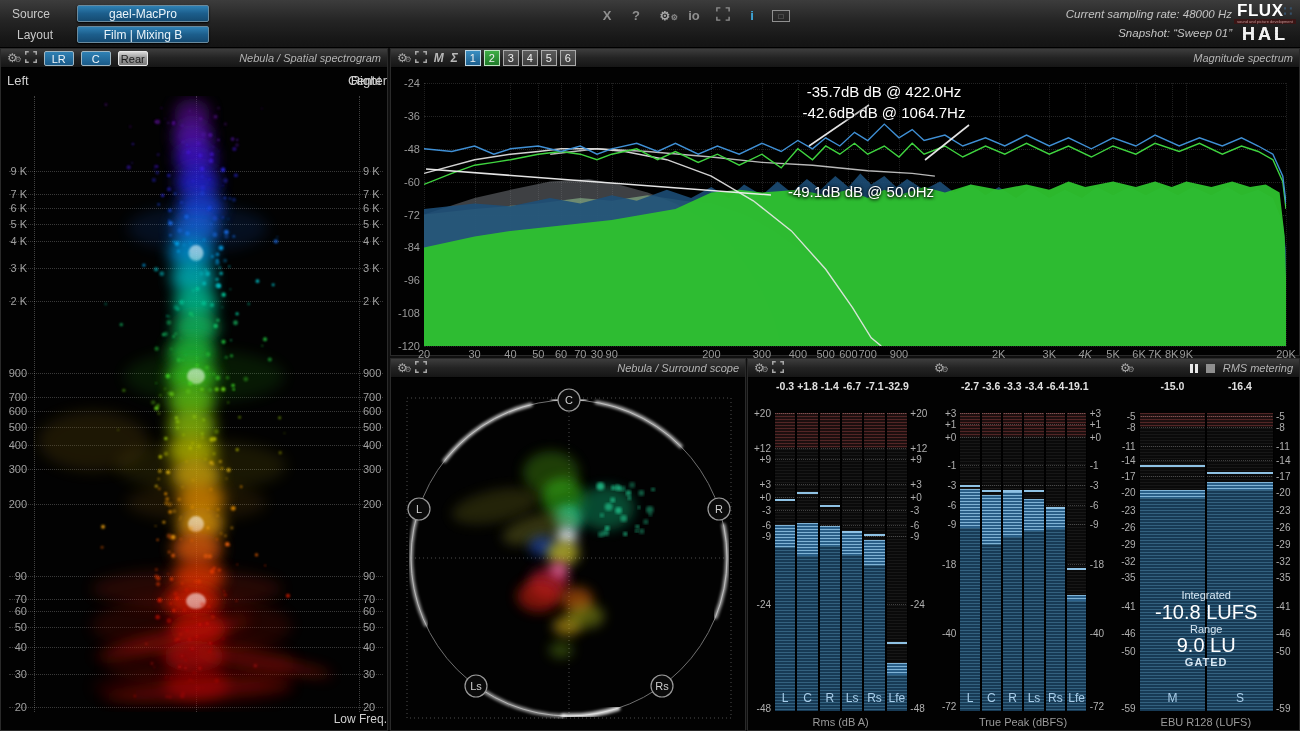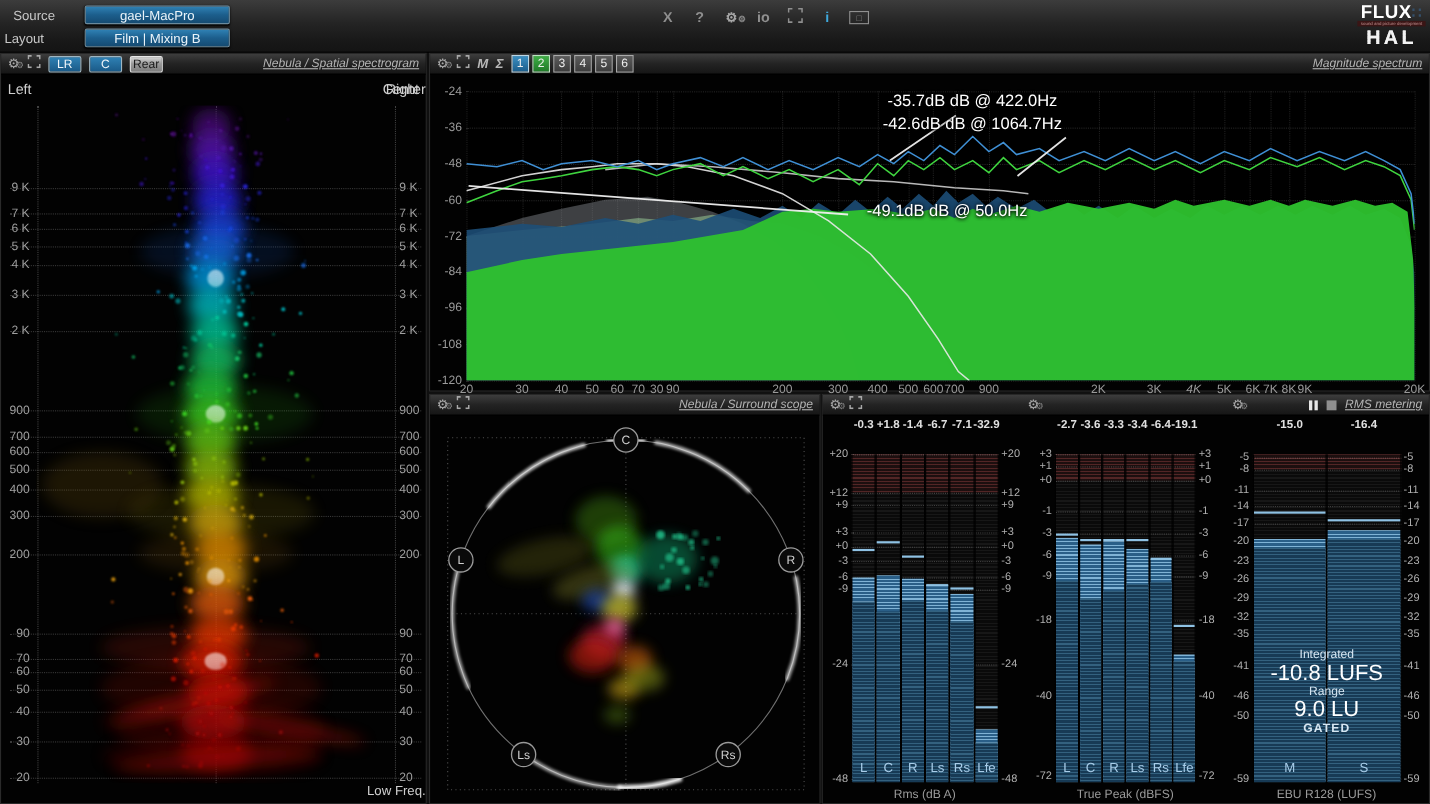--- a/index.html
+++ b/index.html
@@ -22,21 +22,21 @@
   #logo .flux { color:#fff; font-weight:bold; font-size:17px; letter-spacing:.5px; line-height:15px; }
   #logo .flux .dots { color:#35506a; font-size:14px; }
   #logo .fluxsub { display:block; font-size:4px; color:#c09090; background:#3a1515; line-height:5px; }
   #logo .hal { color:#f2f2f2; font-weight:bold; font-size:18px; letter-spacing:3px; line-height:20px;
     background:repeating-linear-gradient(#f2f2f2 0 2px,#9a9a9a 2px 3px); -webkit-background-clip:text; background-clip:text; }
 
   
   .panel { position:absolute; background:#020202; border:1px solid #2a2a2a; }
   .phead { position:relative; height:19px; background:linear-gradient(#3d3d3d,#232323 50%,#161616);
     border-bottom:1px solid #000; display:flex; align-items:center; gap:7px; padding:0 6px; }
-  .ptitle { margin-left:auto; color:#b4b4b4; font-style:italic; font-size:11px; white-space:nowrap;text-decoration:underline; }
+  .ptitle { margin-left:auto; color:#b4b4b4; font-style:italic; font-size:11px; white-space:nowrap; }
   .gear { color:#a8a8a8; font-size:12px; line-height:12px; cursor:pointer; position:relative; }
   .gear:after { content:"\2699"; position:absolute; font-size:8px; right:-4px; bottom:-2px; color:#8a8a8a; }
   .fsico { cursor:pointer; display:inline-block; }
   .hbtn { min-width:30px; height:15px; border:1px solid #9fb6c2; border-radius:2px; font-size:11px; color:#f0f6fa;
     background:linear-gradient(#2f81b4,#1a5a88); text-align:center; line-height:14px; cursor:pointer; padding:0 2px; }
   .hbtn.gray { background:linear-gradient(#d8d8d8,#9a9a9a 45%,#7e7e7e); color:#1a1a1a; border-color:#e8e8e8; }
   .numbtn { width:16px; height:16px; border:1px solid #aaa; font-size:11px; color:#eee; text-align:center; line-height:15px;
     background:linear-gradient(#5c5c5c,#3c3c3c); cursor:pointer; }
   .numbtn.blue { background:linear-gradient(#3b8fc2,#1c5e8c); border-color:#bcd6e4; }
   .numbtn.green { background:linear-gradient(#3fae46,#1f7a28); border-color:#bce4c0; }
@@ -94,35 +94,39 @@
   .stopico { display:inline-block; width:9px; height:9px; background:#8f8f8f; cursor:pointer; }
 </style>
 </head>
 <body>
 
 <div id="app">
 
   <div id="topbar">
     <div class="tb-label" style="left:12px; top:7px;">Source</div>
     <div class="tb-btn" style="left:77px; top:5px;">gael-MacPro</div>
-    <div class="tb-label" style="left:4px; top:28px;">Layout</div>
+    <div class="tb-label" style="left:17px; top:28px;">Layout</div>
     <div class="tb-btn" style="left:77px; top:26px;">Film | Mixing B</div>
 
     <div class="tb-icons">
       <span class="ic">X</span>
       <span class="ic">?</span>
       <span class="ic gear">⚙</span>
       <span class="ic" style="font-weight:bold;">io</span>
       <span class="ic fsico"><svg width="14" height="14" viewBox="0 0 16 16">
             <path d="M1 5V1H5 M11 1H15V5 M15 11V15H11 M5 15H1V11" fill="none" stroke="#8f8f8f" stroke-width="1.6"></path>
           </svg></span>
       <span class="ic ic-info">i</span>
       <span class="ic ic-win">□</span>
     </div>
 
+    <div class="tb-right">
+      <div>Current sampling rate: 48000 Hz</div>
+      <div>Snapshot: “Sweep 01”</div>
+    </div>
     <div id="logo">
       <div class="flux"><span>FLUX</span><span class="dots">∷</span></div>
       <span class="fluxsub">sound and picture development</span>
       <div class="hal">HAL</div>
     </div>
   </div>
 
   <div id="specto" class="panel">
     <div class="phead">
       <span class="gear">⚙</span>

